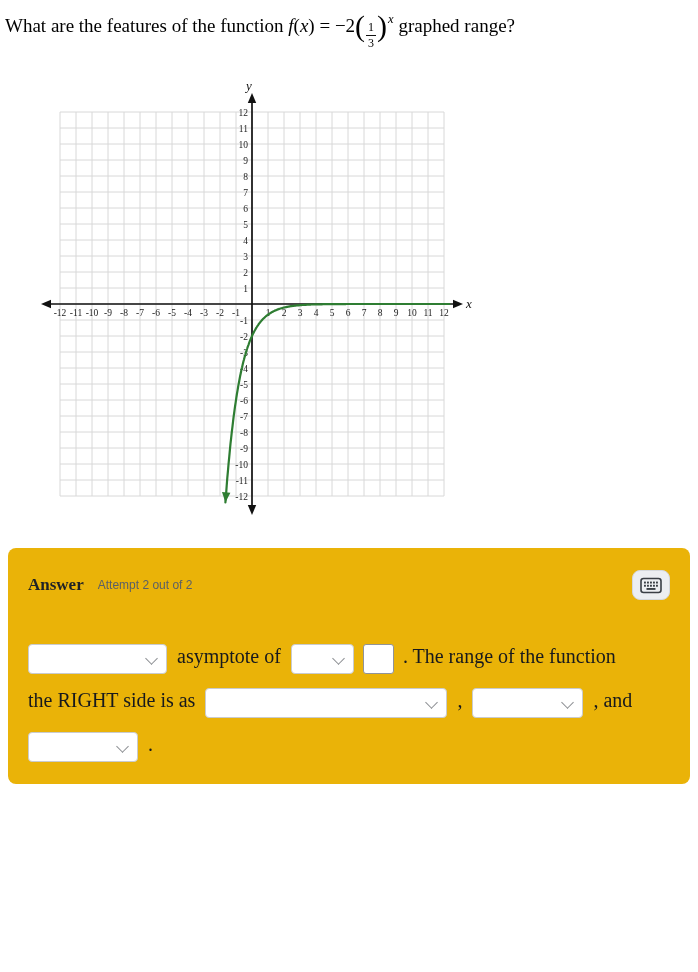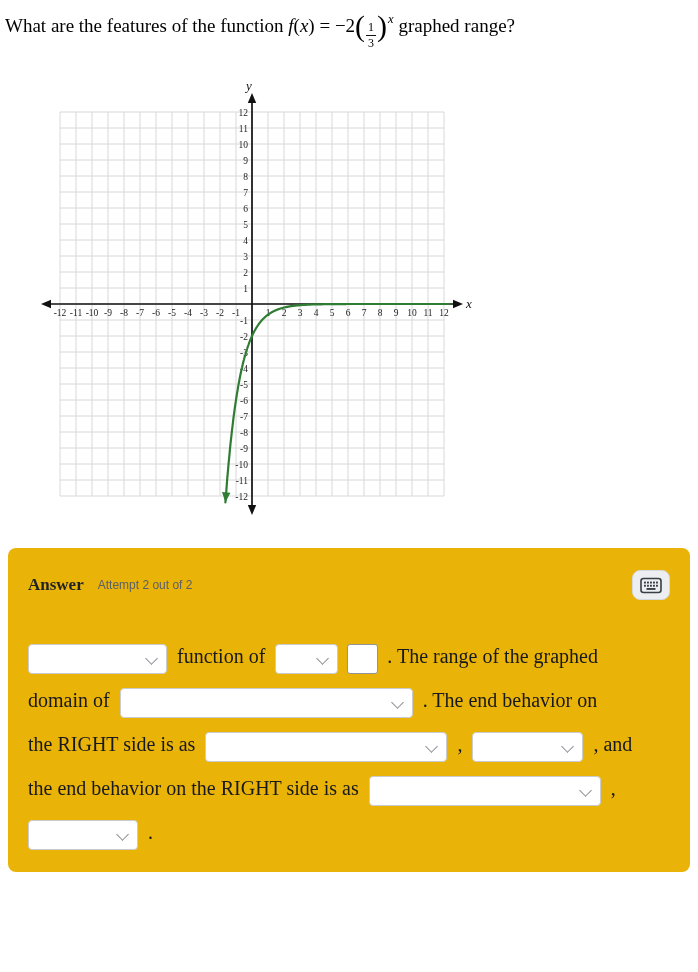--- a/index.html
+++ b/index.html
@@ -181,39 +181,29 @@
             <rect x="16" y="7.8" width="1.9" height="1.9"></rect>
           <rect x="6.5" y="11" width="9" height="1.9"></rect>
         </g>
       </svg>
     </button>
   </div>
 
   <div class="sentence">
     <div class="sline">
       <span class="dd" style="width:139px;margin-left:0"><span class="chev"></span></span>
-      <span>function of</span>
+      <span>asymptote of</span>
       <span class="dd" style="width:63px"><span class="chev"></span></span><input class="sq" type="text" value="" style="">
-      <span>. The range of the graphed</span>
-    </div>
-    <div class="sline">
-      <span>domain of</span>
-      <span class="dd" style="width:293px"><span class="chev"></span></span>
-      <span>. The end behavior on</span>
+      <span>. The range of the function</span>
     </div>
     <div class="sline">
       <span>the RIGHT side is as</span>
       <span class="dd" style="width:242px"><span class="chev"></span></span>
       <span>,</span>
       <span class="dd" style="width:111px"><span class="chev"></span></span>
       <span>, and</span>
     </div>
     <div class="sline">
-      <span>the end behavior on the RIGHT side is as</span>
-      <span class="dd" style="width:232px"><span class="chev"></span></span>
-      <span>,</span>
-    </div>
-    <div class="sline">
       <span class="dd" style="width:110px;margin-left:0"><span class="chev"></span></span>
       <span>.</span>
     </div>
   </div>
 </div>
 
 </body></html>

